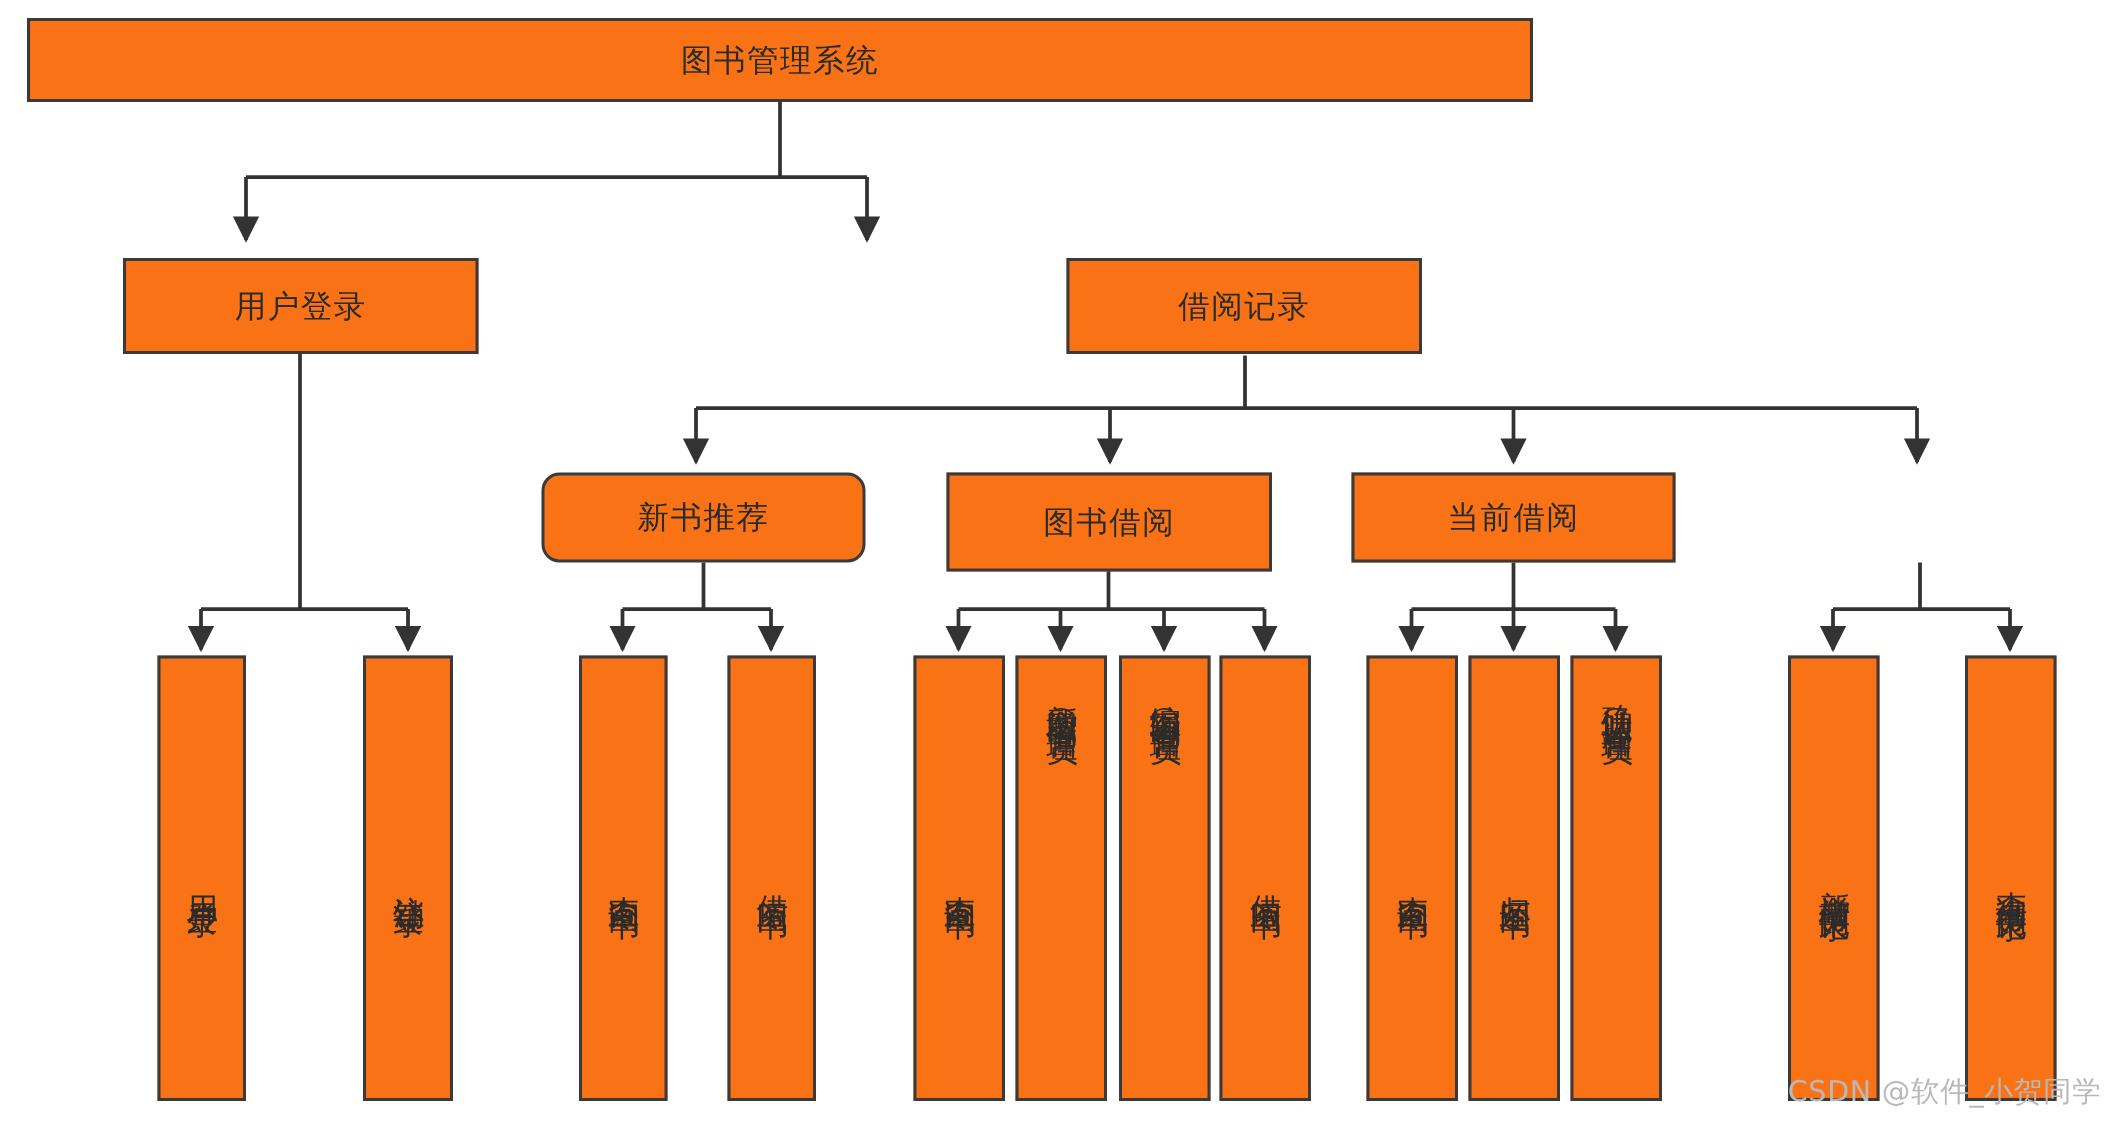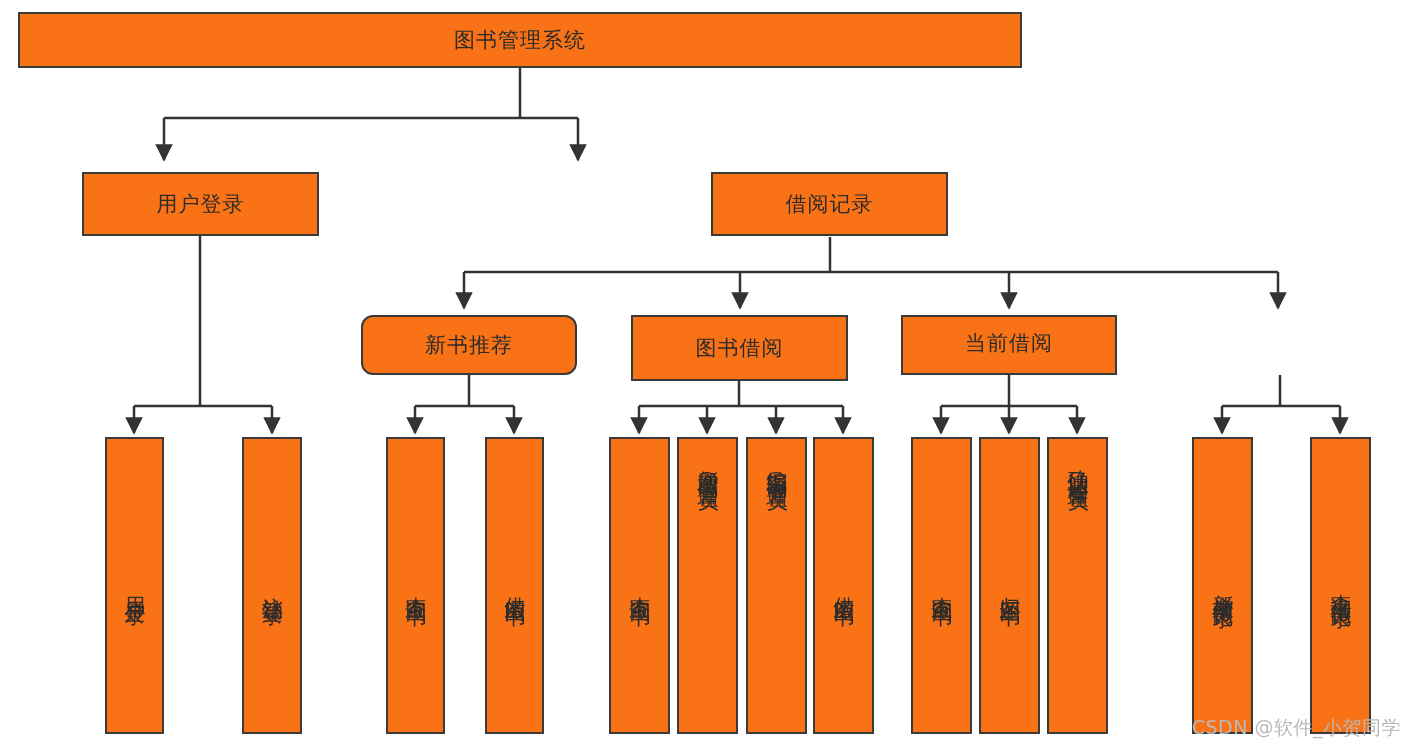--- a/index.html
+++ b/index.html
@@ -138,21 +138,21 @@
   <div class="node" style="left:711px; top:172px; width:237px; height:64px;">
     <span class="label">借阅记录</span>
   </div>
 
   <div class="node" style="left:361px; top:315px; width:216px; height:60px;border-radius:12px;">
     <span class="label">新书推荐</span>
   </div>
   <div class="node" style="left:631px; top:315px; width:217px; height:66px;">
     <span class="label">图书借阅</span>
   </div>
-  <div class="node" style="left:901px; top:315px; width:216px; height:60px;font-family:Liberation Mono, monospace;">
+  <div class="node" style="left:901px; top:315px; width:216px; height:60px;">
     <span class="label">当前借阅</span>
   </div>
 
   <div class="node leaf mid" style="left:105px; top:437px; width:59px; height:297px;">
     <span class="label">用户登录</span>
   </div>
   <div class="node leaf mid" style="left:242px; top:437px; width:60px; height:297px;">
     <span class="label">注销登录</span>
   </div>
 

